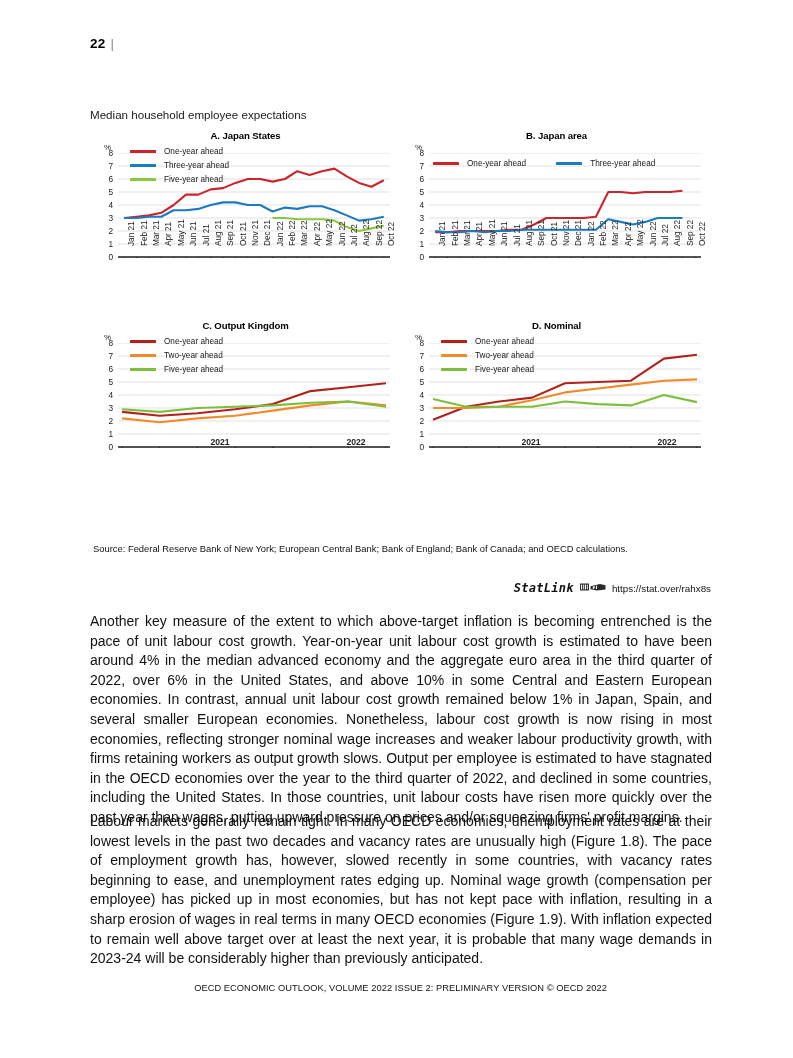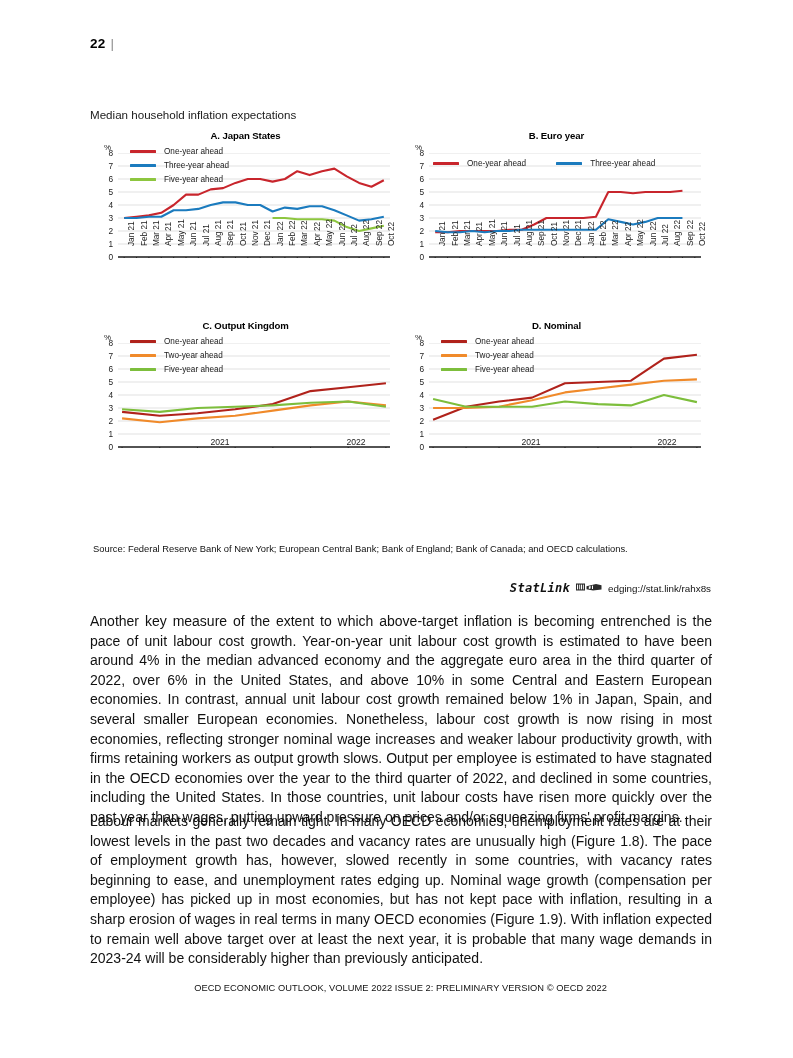--- a/index.html
+++ b/index.html
@@ -144,20 +144,21 @@
     left: 28px; top: 117px;
     width: 272px;
     height: 14px;
   }
   .xlabels-year span {
     position: absolute;
     font-size: 8.6px;
     color: #222;
     transform: translateX(-50%);
     white-space: nowrap;
+    font-weight: bold;
   }
 
   .panel-spacer-a { height: 52px; }
   .panel-spacer-c { height: 22px; }
 
   
   .source {
     position: absolute;
     left: 89px; top: 543px;
     font-size: 9.4px;
@@ -206,21 +207,21 @@
 </style>
 </head>
 <body>
 
 <div class="page">
 
   <div class="pagenum-row">
     <span>22</span><span class="bar">|</span>
   </div>
 
-  <div class="fig-subtitle">Median household inflation expectations</div>
+  <div class="fig-subtitle">Median household employee expectations</div>
 
   <div class="charts">
     <div class="chart-row">
       <div class="panel" id="panel-a">
         <div class="panel-title">A. Japan States</div>
         <div class="plot-wrap">
           <div class="pct-label">%</div>
           <div class="ylabels">
               <span style="top: 104px;">0</span>
               <span style="top: 91px;">1</span>
@@ -305,21 +306,21 @@
             <span style="left: 207.2px; top: 0px;">May 22</span>
             <span style="left: 219.564px; top: 0px;">Jun 22</span>
             <span style="left: 231.927px; top: 0px;">Jul 22</span>
             <span style="left: 244.291px; top: 0px;">Aug 22</span>
             <span style="left: 256.655px; top: 0px;">Sep 22</span>
             <span style="left: 269.018px; top: 0px;">Oct 22</span>
           </div>
         <div class="panel-spacer-a"></div>
       </div>
       <div class="panel" id="panel-b">
-        <div class="panel-title">B. Euro year</div>
+        <div class="panel-title">B. Japan area</div>
         <div class="plot-wrap">
           <div class="pct-label">%</div>
           <div class="ylabels">
               <span style="top: 104px;">0</span>
               <span style="top: 91px;">1</span>
               <span style="top: 78px;">2</span>
               <span style="top: 65px;">3</span>
               <span style="top: 52px;">4</span>
               <span style="top: 39px;">5</span>
               <span style="top: 26px;">6</span>
@@ -537,21 +538,21 @@
         <rect x="0" y="1.5" width="9" height="7" fill="#2b2b2b"></rect>
         <rect x="1" y="2.6" width="1.1" height="4.8" fill="#ffffff"></rect>
         <rect x="3" y="2.6" width="0.8" height="4.8" fill="#ffffff"></rect>
         <rect x="4.8" y="2.6" width="1.3" height="4.8" fill="#ffffff"></rect>
         <rect x="7" y="2.6" width="0.8" height="4.8" fill="#ffffff"></rect>
         <path d="M10.5 4.2 L20 2.0 L25.5 3.2 L25.5 7.4 L17 8.6 L10.5 7.2 Z" fill="#2b2b2b"></path>
         <path d="M12.8 4.4 L14.6 4.1 L14.6 6.6 L12.8 6.9 Z" fill="#ffffff"></path>
         <rect x="16" y="3.6" width="1" height="3.4" fill="#ffffff"></rect>
       </svg>
     </span>
-    <span class="statlink-url">edging://stat.link/rahx8s</span>
+    <span class="statlink-url">https://stat.over/rahx8s</span>
   </div>
 
   <div class="para" id="para1">Another key measure of the extent to which above-target inflation is becoming entrenched is the pace of unit labour cost growth. Year-on-year unit labour cost growth is estimated to have been around 4% in the median advanced economy and the aggregate euro area in the third quarter of 2022, over 6% in the United States, and above 10% in some Central and Eastern European economies. In contrast, annual unit labour cost growth remained below 1% in Japan, Spain, and several smaller European economies. Nonetheless, labour cost growth is now rising in most economies, reflecting stronger nominal wage increases and weaker labour productivity growth, with firms retaining workers as output growth slows. Output per employee is estimated to have stagnated in the OECD economies over the year to the third quarter of 2022, and declined in some countries, including the United States. In those countries, unit labour costs have risen more quickly over the past year than wages, putting upward pressure on prices and/or squeezing firms' profit margins.</div>
   <div class="para" id="para2">Labour markets generally remain tight. In many OECD economies, unemployment rates are at their lowest levels in the past two decades and vacancy rates are unusually high (Figure 1.8). The pace of employment growth has, however, slowed recently in some countries, with vacancy rates beginning to ease, and unemployment rates edging up. Nominal wage growth (compensation per employee) has picked up in most economies, but has not kept pace with inflation, resulting in a sharp erosion of wages in real terms in many OECD economies (Figure 1.9). With inflation expected to remain well above target over at least the next year, it is probable that many wage demands in 2023-24 will be considerably higher than previously anticipated.</div>
 
   <div class="footer">OECD ECONOMIC OUTLOOK, VOLUME 2022 ISSUE 2: PRELIMINARY VERSION © OECD 2022</div>
 
 </div>
 
 </body></html>

